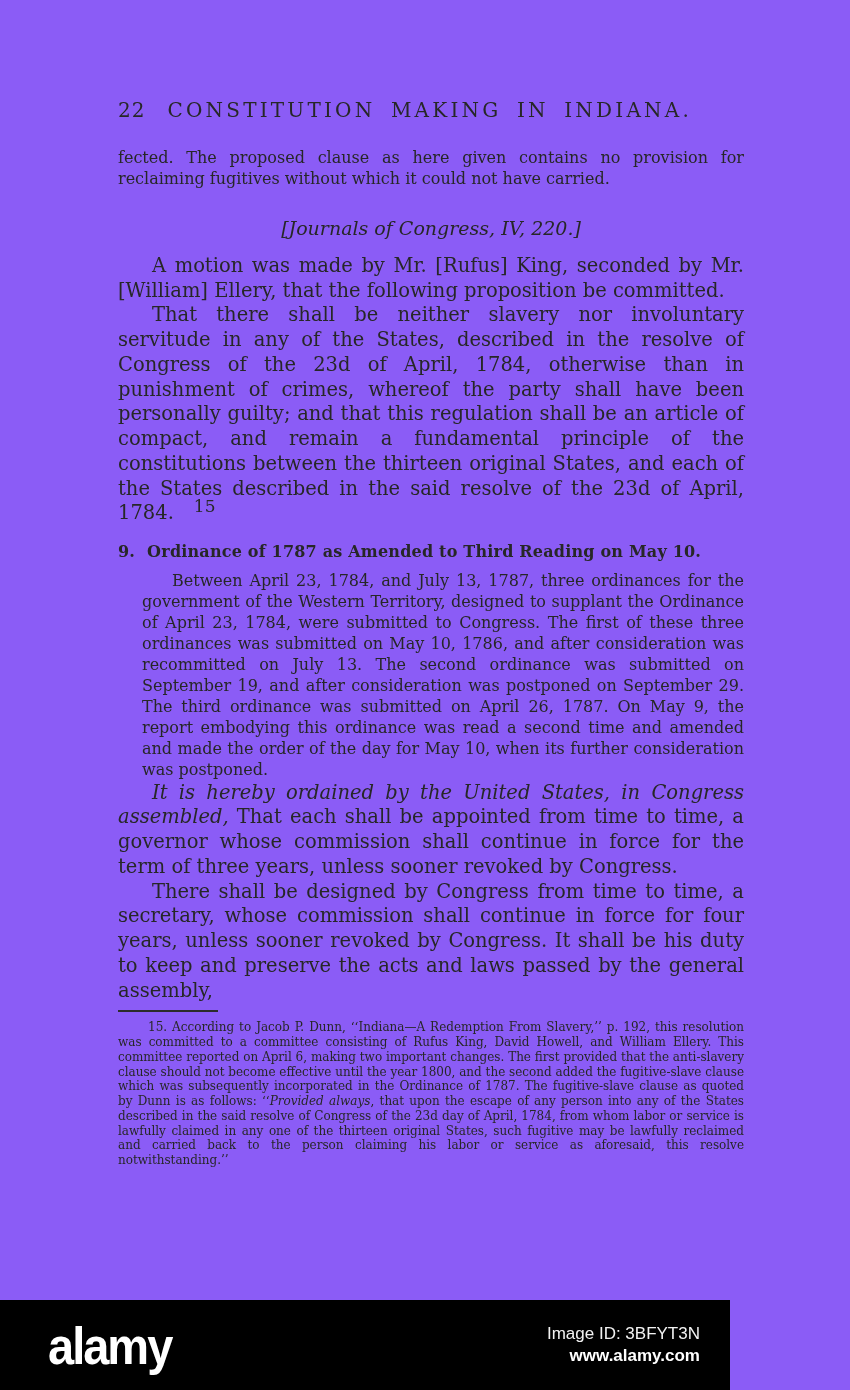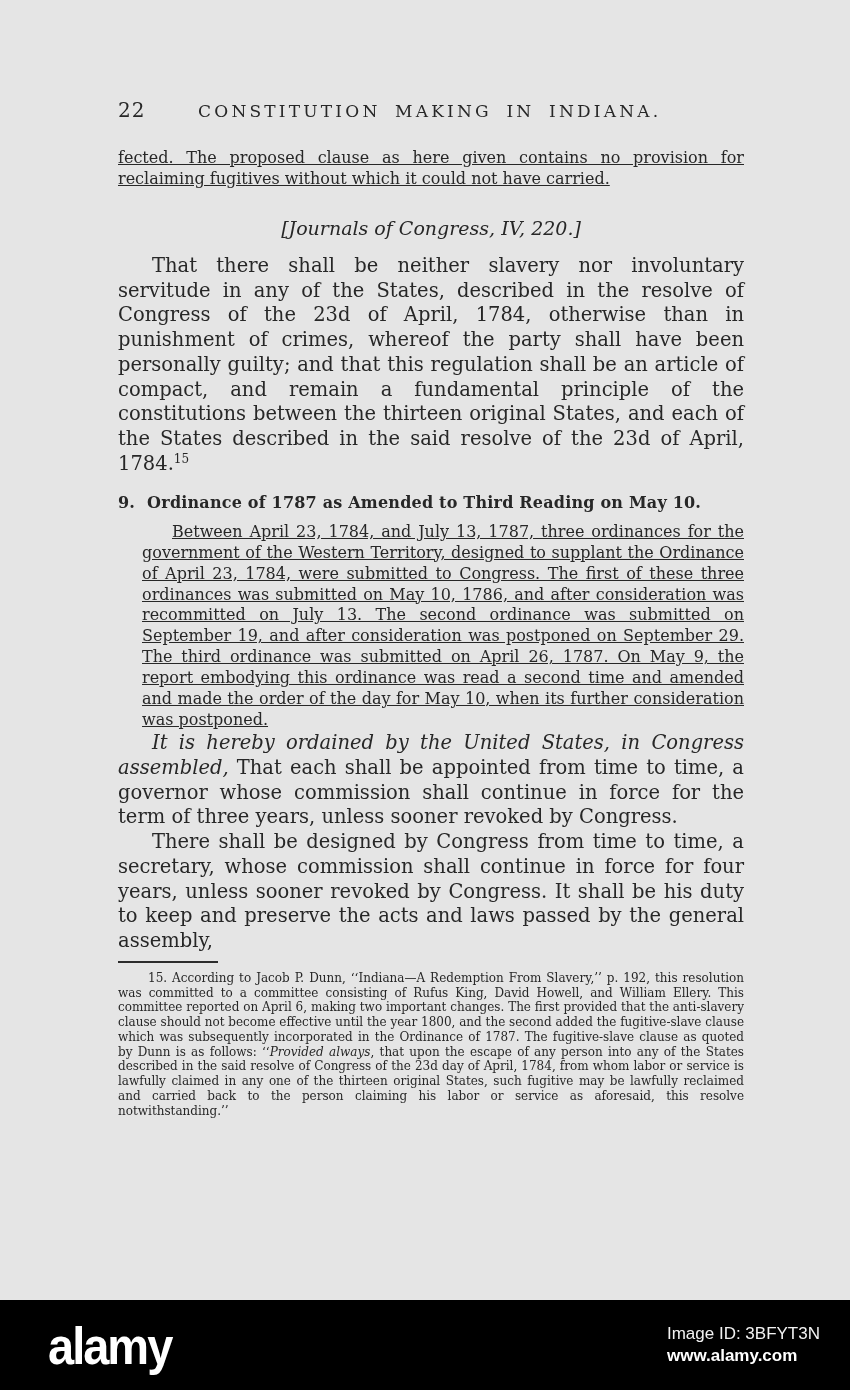--- a/index.html
+++ b/index.html
@@ -4,52 +4,51 @@
 <style>
   html, body {
     margin: 0;
     padding: 0;
     background: #ffffff;
   }
   .page {
     position: relative;
     width: 850px;
     height: 1390px;
-    background: #e5e5e5;
+    background: #8b5cf6;
     font-family: "DejaVu Serif", "Liberation Serif", serif;
     color: #272727;
     box-sizing: border-box;
     overflow: hidden;
   }
   .content {
     padding: 98px 106px 0 118px;
   }
   .running-head {
     display: flex;
     align-items: baseline;
     margin-bottom: 26px;
   }
   .page-number {
     font-size: 20px;
     letter-spacing: 1px;
   }
   .running-title {
     flex: 1;
     text-align: center;
-    font-size: 17px;
+    font-size: 20px;
     letter-spacing: 3.2px;
     word-spacing: 6px;
     padding-right: 30px;
   }
   p { margin: 0; }
   .note-para {
     font-size: 16px;
     line-height: 1.31;
     text-align: justify;
-    text-decoration: underline;
   }
   .body-para {
     font-size: 19.5px;
     line-height: 1.27;
     text-align: justify;
   }
   .indent { text-indent: 34px; }
   .note-indent { text-indent: 30px; margin-left: 24px; }
   .citation {
     text-align: center;
@@ -59,64 +58,65 @@
   .citation-journals { margin: 27px 0 15px 0; }
   .citation-misc { margin: 25px 0 11px 0; }
   .section-heading {
     font-size: 16px;
     font-weight: bold;
     margin: 16px 0 10px 0;
     letter-spacing: 0.2px;
   }
   .section-heading .heading-number { margin-right: 12px; }
   .footnote-ref {
-    font-size: 12px;
+    font-size: 17px;
     vertical-align: super;
     line-height: 0;
+    margin-left: 20px;
   }
   .footnote-rule {
     width: 100px;
     height: 0;
     border: none;
     border-top: 2px solid #2c2c2c;
     margin: 7px 0 8px 0;
   }
   .footnote-para {
     font-size: 12px;
     line-height: 1.23;
     text-align: justify;
     text-indent: 30px;
   }
   .italic { font-style: italic; }
   .watermark-bar {
     position: absolute;
     left: 0;
     bottom: 0;
-    width: 850px;
+    width: 730px;
     height: 90px;
     background: #000000;
     display: flex;
     align-items: center;
     justify-content: space-between;
     box-sizing: border-box;
     padding: 0 30px 0 48px;
     font-family: "Liberation Sans", "DejaVu Sans", sans-serif;
   }
   .alamy-logo {
     color: #ffffff;
     font-weight: 700;
     font-size: 47px;
     letter-spacing: -2px;
     line-height: 1;
     transform: scaleY(1.12);
   }
   .wm-right {
     display: flex;
     flex-direction: column;
-    align-items: flex-start;
+    align-items: flex-end;
     gap: 2px;
     color: #ffffff;
   }
   .wm-image-id {
     font-size: 17px;
     font-weight: 400;
     color: #f2f2f2;
   }
   .wm-url {
     font-size: 17px;
@@ -131,20 +131,21 @@
 
     <header class="running-head">
       <span class="page-number">22</span>
       <span class="running-title">CONSTITUTION MAKING IN INDIANA.</span>
     </header>
 
     <p class="note-para">fected.  The proposed clause as here given contains no provision for reclaiming fugitives without which it could not have carried.</p>
 
     <p class="citation citation-journals">[Journals of Congress, IV, 220.]</p>
 
+    <p class="body-para indent">A motion was made by Mr. [Rufus] King, seconded by Mr. [William] Ellery, that the following proposition be committed.</p>
 
     <p class="body-para indent"><span>That there shall be neither slavery nor involuntary servitude in any of the States, described in the resolve of Congress of the 23d of April, 1784, otherwise than in punishment of crimes, whereof the party shall have been personally guilty; and that this regulation shall be an article of compact, and remain a fundamental principle of the constitutions between the thirteen original States, and each of the States described in the said resolve of the 23d of April, 1784.</span><sup class="footnote-ref">15</sup></p>
 
     <h2 class="section-heading"><span class="heading-number">9.</span><span>Ordinance of 1787 as Amended to Third Reading on May 10.</span></h2>
 
     <p class="note-para note-indent">Between April 23, 1784, and July 13, 1787, three ordinances for the government of the Western Territory, designed to supplant the Ordinance of April 23, 1784, were submitted to Congress.  The first of these three ordinances was submitted on May 10, 1786, and after consideration was recommitted on July 13.  The second ordinance was submitted on September 19, and after consideration was postponed on September 29.  The third ordinance was submitted on April 26, 1787.  On May 9, the report embodying this ordinance was read a second time and amended and made the order of the day for May 10, when its further consideration was postponed.</p>
 
 
     <p class="body-para indent"><span class="italic">It is hereby ordained by the United States, in Congress assembled,</span><span> That each shall be appointed from time to time, a governor whose commission shall continue in force for the term of three years, unless sooner revoked by Congress.</span></p>
 

